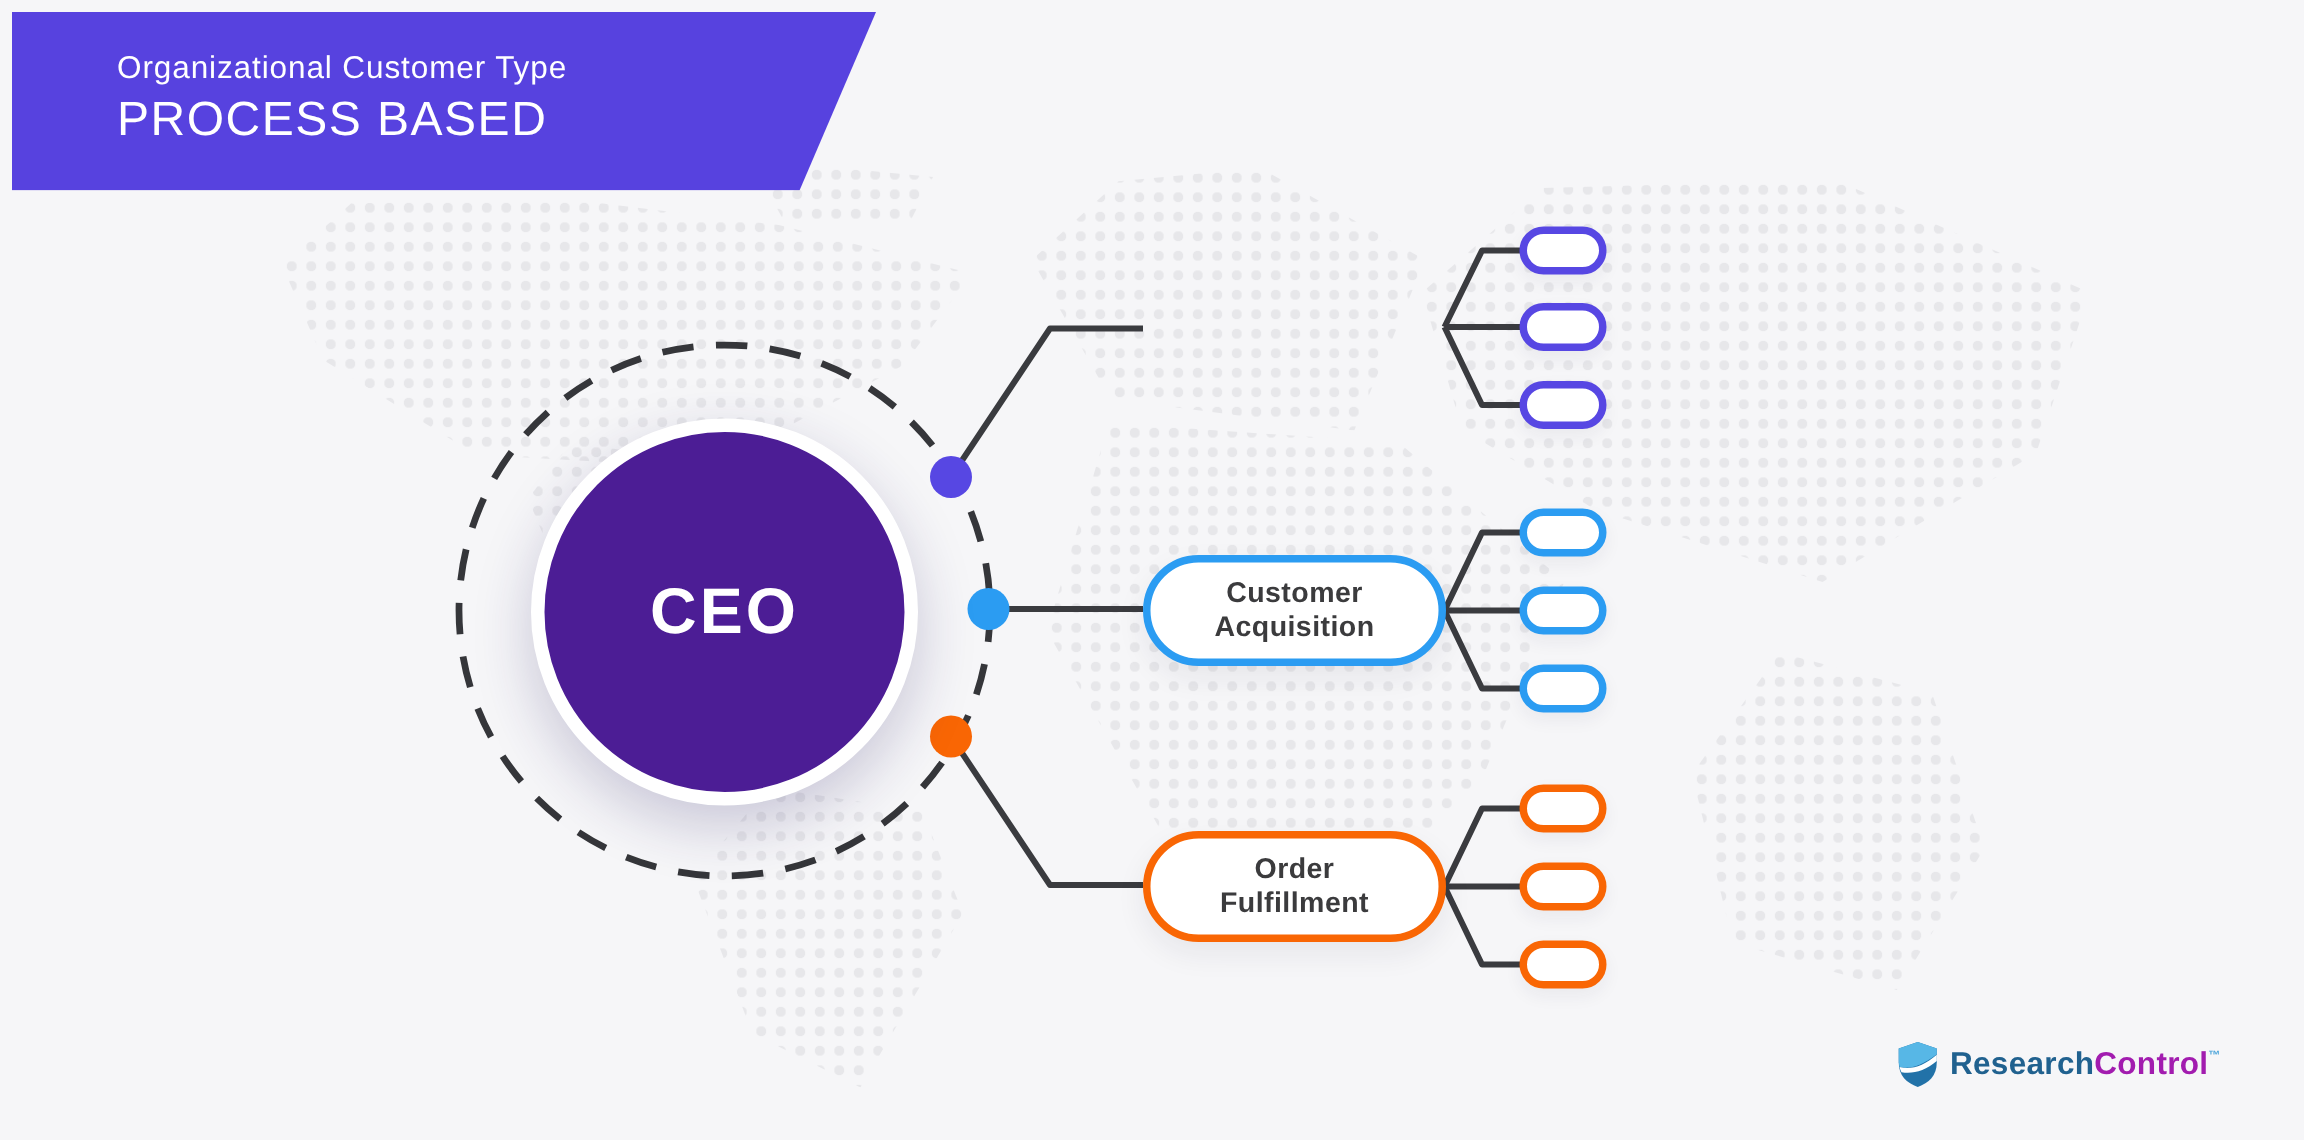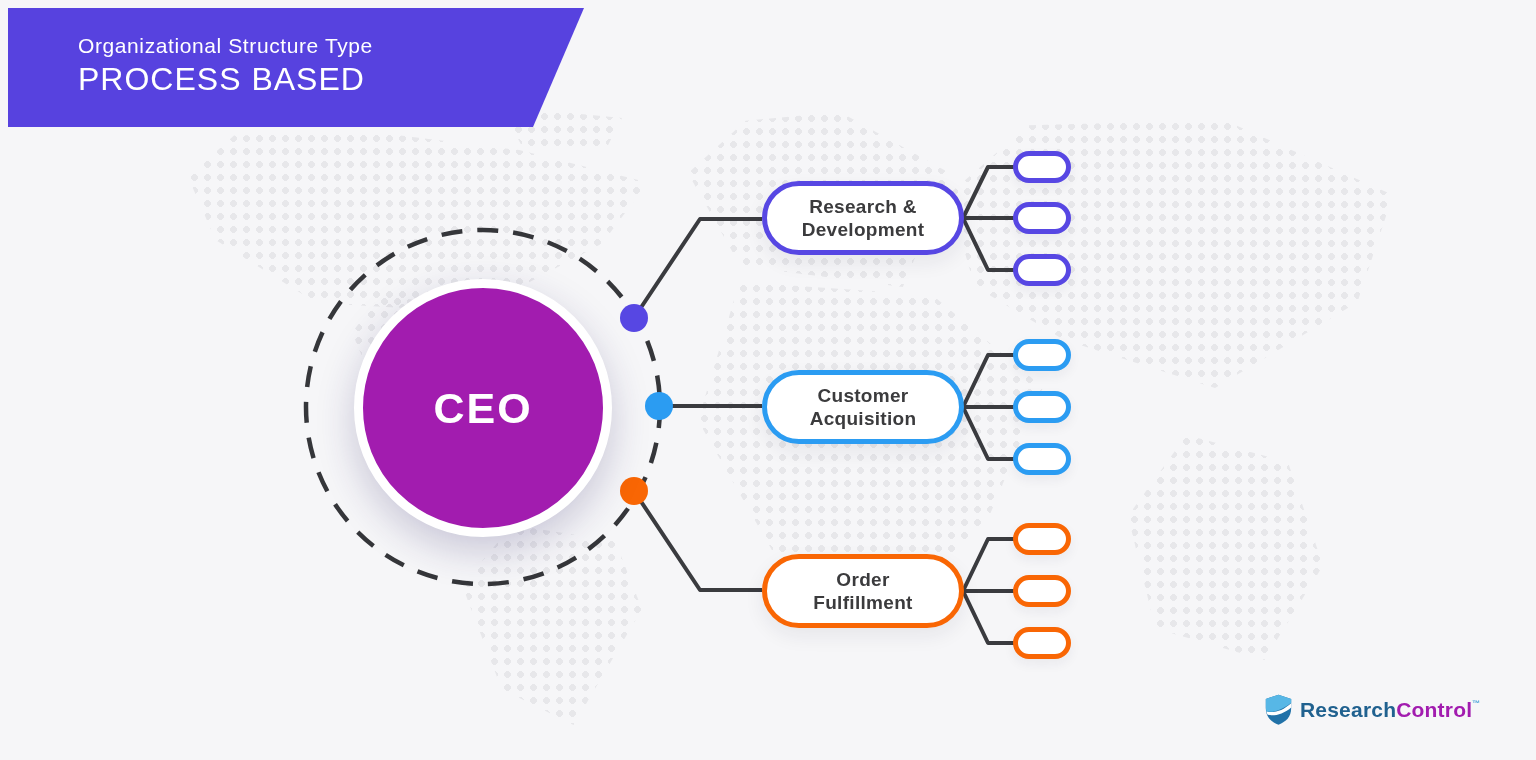--- a/index.html
+++ b/index.html
@@ -105,28 +105,24 @@
     <path d="M963 591 L1016 591" fill="none" stroke-width="4" stroke="#3a3b3f"></path>
     <path d="M963 591 L988 643 L1016 643" fill="none" stroke-width="4" stroke-linejoin="round" stroke="#3a3b3f"></path>
 
     <circle cx="634" cy="318" r="14" fill="#5747e3"></circle>
     <circle cx="659" cy="406" r="14" fill="#2b9cf2"></circle>
     <circle cx="634" cy="491" r="14" fill="#f96604"></circle>
   </svg>
 
   <div class="node-layer">
 
-    <div class="ceo" style="background: #a21caf; color: rgb(255, 255, 255);">
+    <div class="ceo" style="background: #4c1d95; color: rgb(255, 255, 255);">
       <span>CEO</span>
     </div>
 
-    <div class="proc-node" style="top: 181px; border-color: rgb(87, 71, 227);">
-      <span class="lbl">Research &amp;
-Development</span>
-    </div>
     <div class="proc-node" style="top: 554px; border-color: rgb(249, 102, 4);">
       <span class="lbl">Order
 Fulfillment</span>
     </div>
     <div class="proc-node" style="top: 370px; border-color: rgb(43, 156, 242);">
       <span class="lbl">Customer
 Acquisition</span>
     </div>
 
     <div class="sub-pill" style="top: 151px; border-color: rgb(87, 71, 227);"></div>
@@ -137,21 +133,21 @@
     <div class="sub-pill" style="top: 391px; border-color: rgb(43, 156, 242);"></div>
     <div class="sub-pill" style="top: 443px; border-color: rgb(43, 156, 242);"></div>
 
     <div class="sub-pill" style="top: 523px; border-color: rgb(249, 102, 4);"></div>
     <div class="sub-pill" style="top: 575px; border-color: rgb(249, 102, 4);"></div>
     <div class="sub-pill" style="top: 627px; border-color: rgb(249, 102, 4);"></div>
   </div>
 
   <div class="banner" style="background: rgb(87, 66, 223);">
     <div class="banner-inner">
-      <div class="eyebrow">Organizational Structure Type</div>
+      <div class="eyebrow">Organizational Customer Type</div>
       <div class="title">PROCESS BASED</div>
     </div>
   </div>
 
   <div class="logo">
     <svg width="29" height="31" viewBox="0 0 40 44">
       <path d="M20 1 L38 7 V20 C38 33 30.5 39.5 20 43.5 C9.5 39.5 2 33 2 20 V7 Z" fill="#2272a8"></path>
       <path d="M20 1 L2 7 V18 C2 20.5 2.3 22.7 2.8 24.7 C13 27 24 23 38 12.5 V7 Z" fill="#57b7e6"></path>
       <path d="M2.8 24.7 C14 27.5 26 23.5 38 13 L38 19 C27 28.5 15 31.5 4.6 29.6 C3.8 28.1 3.2 26.5 2.8 24.7 Z" fill="#ffffff"></path>
     </svg>

